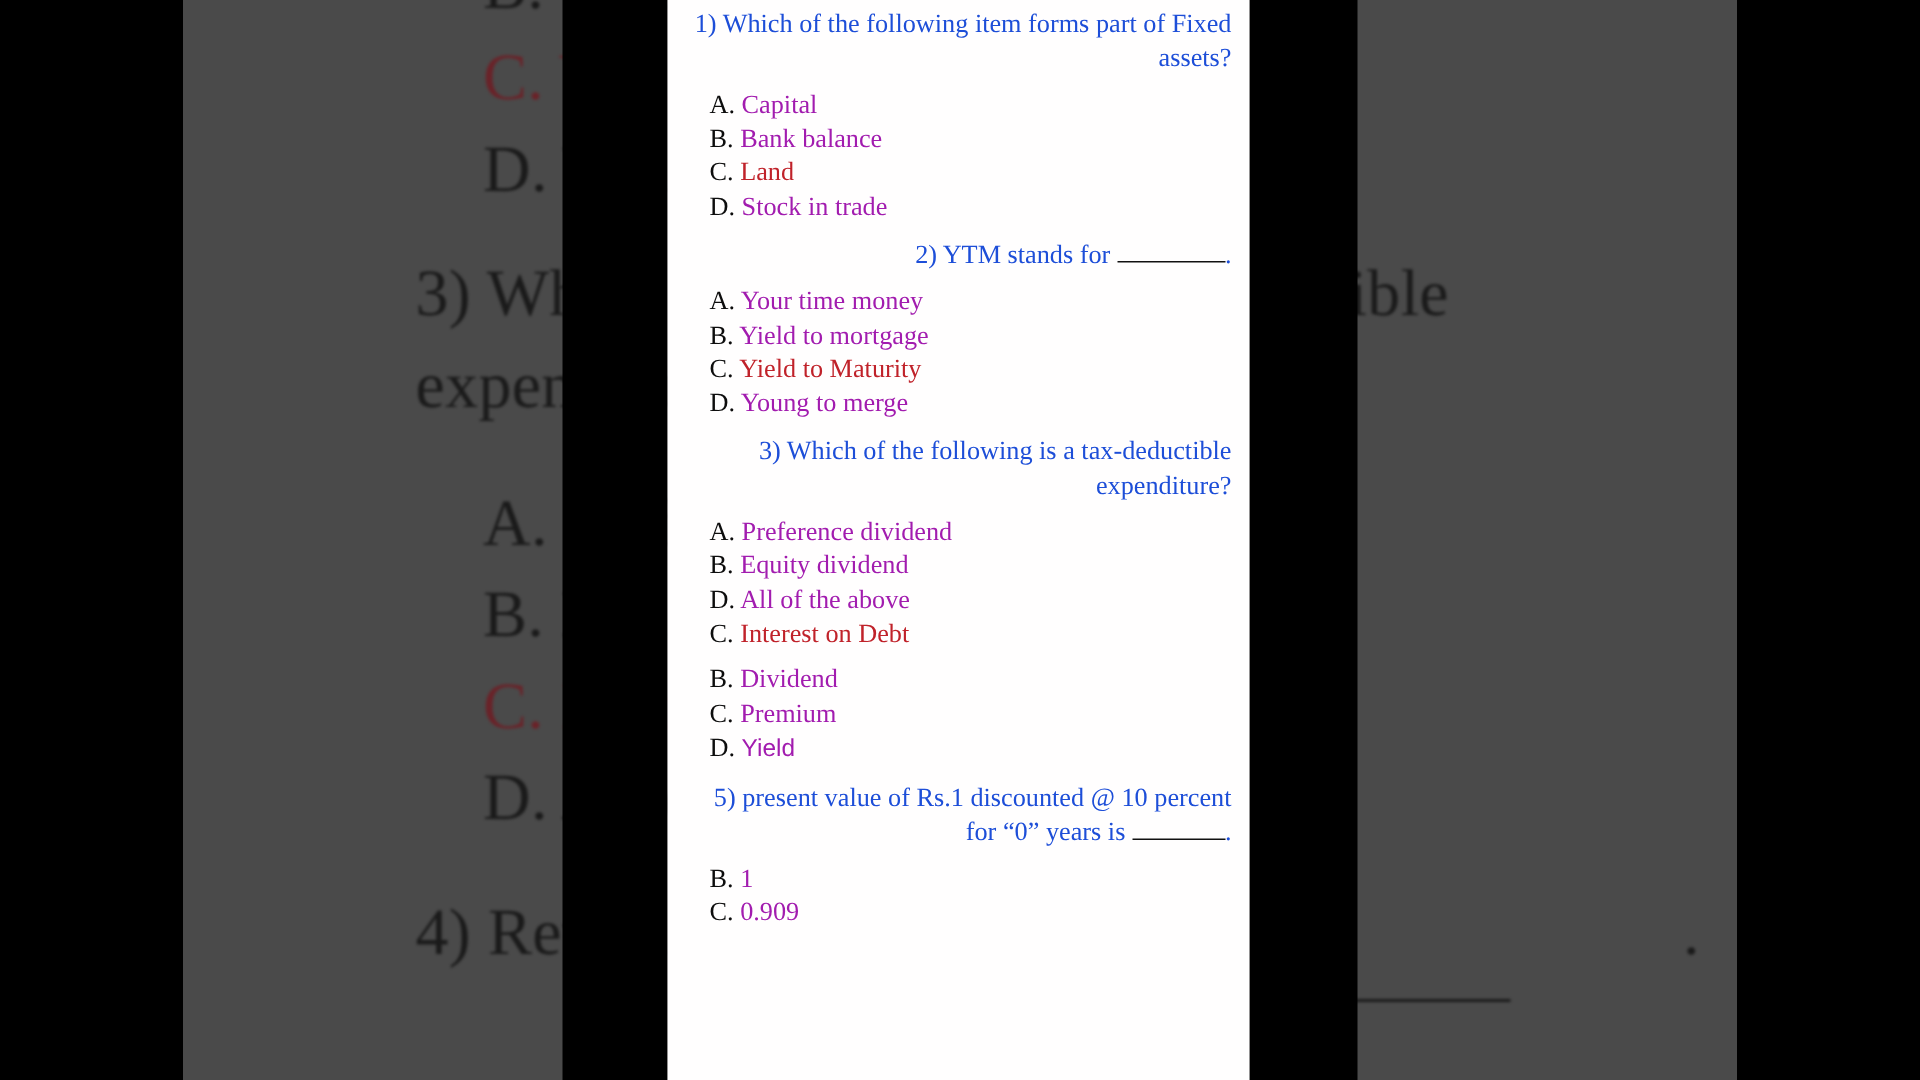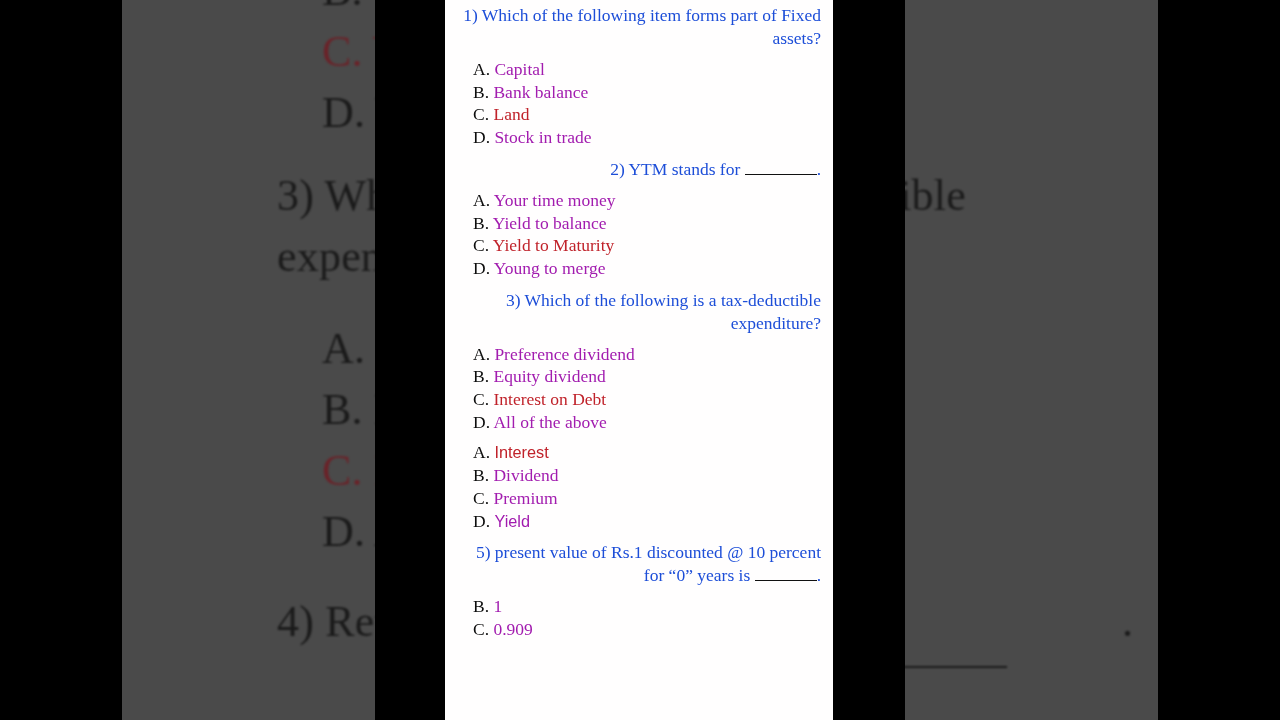--- a/index.html
+++ b/index.html
@@ -156,37 +156,36 @@
           <li><span class="opt-letter">A.</span> <span class="opt-text">Capital</span></li>
           <li><span class="opt-letter">B.</span> <span class="opt-text">Bank balance</span></li>
           <li><span class="opt-letter">C.</span> <span class="opt-text answer">Land</span></li>
           <li><span class="opt-letter">D.</span> <span class="opt-text">Stock in trade</span></li>
         </ul>
       </div>
       <div class="q-block">
         <div class="q-stem"><span>2) YTM stands for</span> <span class="blank w1"></span><span>.</span></div>
         <ul class="options">
           <li><span class="opt-letter">A.</span> <span class="opt-text">Your time money</span></li>
-          <li><span class="opt-letter">B.</span> <span class="opt-text">Yield to balance</span></li>
+          <li><span class="opt-letter">B.</span> <span class="opt-text">Yield to mortgage</span></li>
           <li><span class="opt-letter">C.</span> <span class="opt-text answer">Yield to Maturity</span></li>
           <li><span class="opt-letter">D.</span> <span class="opt-text">Young to merge</span></li>
         </ul>
       </div>
       <div class="q-block">
         <div class="q-stem"><span>3) Which of the following is a tax-deductible expenditure?</span></div>
         <ul class="options">
           <li><span class="opt-letter">A.</span> <span class="opt-text">Preference dividend</span></li>
           <li><span class="opt-letter">B.</span> <span class="opt-text">Equity dividend</span></li>
+          <li><span class="opt-letter">D.</span> <span class="opt-text">All of the above</span></li>
           <li><span class="opt-letter">C.</span> <span class="opt-text answer">Interest on Debt</span></li>
-          <li><span class="opt-letter">D.</span> <span class="opt-text">All of the above</span></li>
         </ul>
       </div>
       <div class="q-block">
         <ul class="options">
-          <li><span class="opt-letter">A.</span> <span class="opt-text answer sans">Interest</span></li>
           <li><span class="opt-letter">B.</span> <span class="opt-text">Dividend</span></li>
           <li><span class="opt-letter">C.</span> <span class="opt-text">Premium</span></li>
           <li><span class="opt-letter">D.</span> <span class="opt-text sans">Yield</span></li>
         </ul>
       </div>
       <div class="q-block">
         <div class="q-stem"><span>5) present value of Rs.1 discounted @ 10 percent for “0” years is</span> <span class="blank w3"></span><span>.</span></div>
         <ul class="options">
           <li><span class="opt-letter">B.</span> <span class="opt-text">1</span></li>
           <li><span class="opt-letter">C.</span> <span class="opt-text">0.909</span></li>

